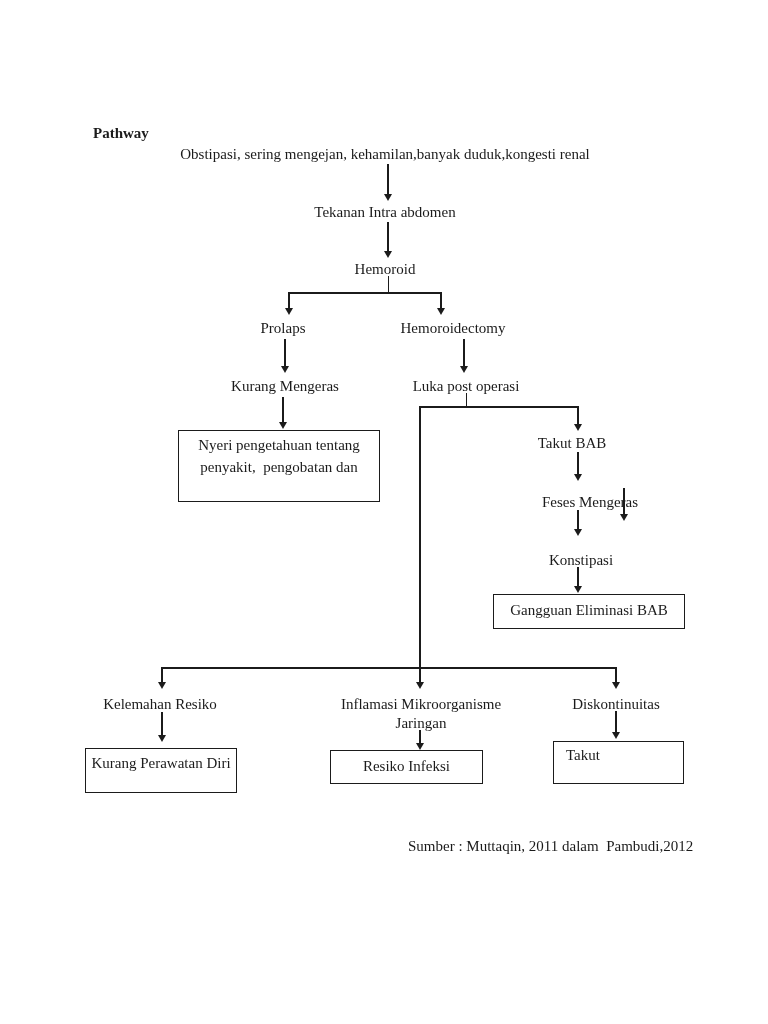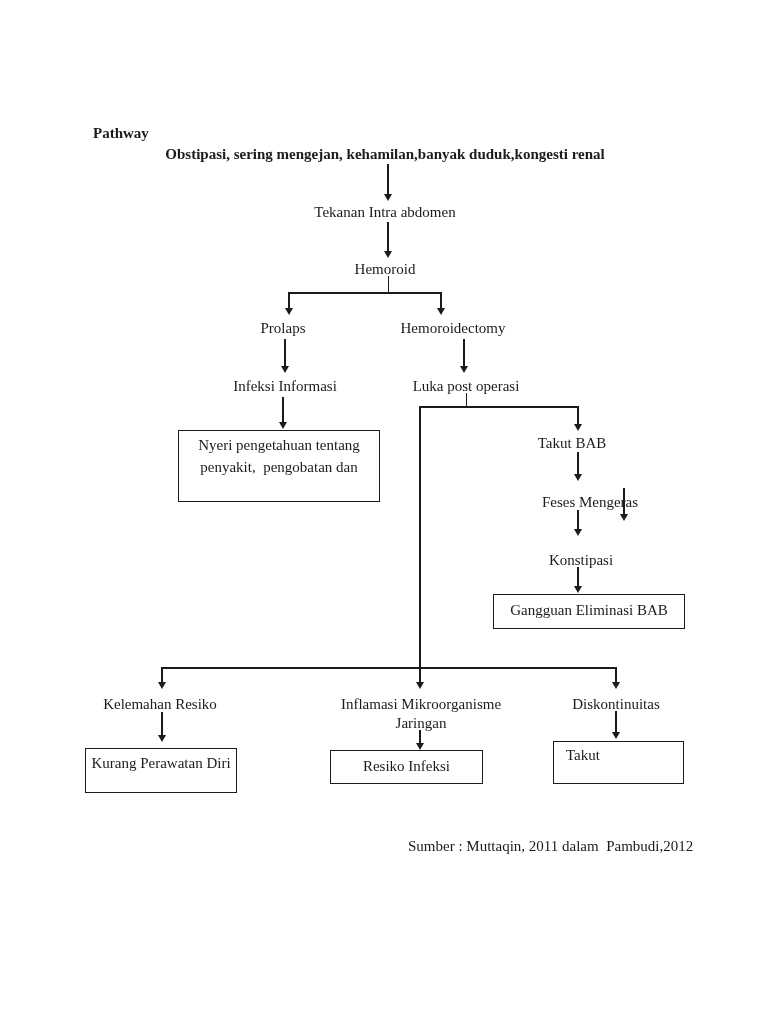--- a/index.html
+++ b/index.html
@@ -56,26 +56,26 @@
   }
   .box .bline { white-space: pre; line-height: 22px; }
 </style>
 </head>
 <body>
 
 <div class="page">
 
   <div class="lbl-left title" style="left:93px; top:89px;">Pathway</div>
 
-  <div class="lbl" style="left:385px; top:146px;font-weight:bold;">Obstipasi, sering mengejan, kehamilan,banyak duduk,kongesti renal</div>
+  <div class="lbl" style="left:385px; top:146px;">Obstipasi, sering mengejan, kehamilan,banyak duduk,kongesti renal</div>
   <div class="lbl" style="left:385px; top:204px;">Tekanan Intra abdomen</div>
   <div class="lbl" style="left:385px; top:261px;">Hemoroid</div>
   <div class="lbl" style="left:283px; top:320px;">Prolaps</div>
   <div class="lbl" style="left:453px; top:320px;">Hemoroidectomy</div>
-  <div class="lbl" style="left:285px; top:378px;">Infeksi Informasi</div>
+  <div class="lbl" style="left:285px; top:378px;">Kurang Mengeras</div>
   <div class="lbl" style="left:466px; top:378px;">Luka post operasi</div>
 
   <div class="lbl" style="left:572px; top:435px;">Takut BAB</div>
   <div class="lbl" style="left:590px; top:494px;">Feses Mengeras</div>
   <div class="lbl" style="left:581px; top:552px;">Konstipasi</div>
 
   <div class="lbl" style="left:160px; top:696px;">Kelemahan Resiko</div>
   <div class="lbl" style="left:421px; top:696px;">
     <div>Inflamasi Mikroorganisme</div>
     <div style="line-height:20px;">Jaringan</div>

